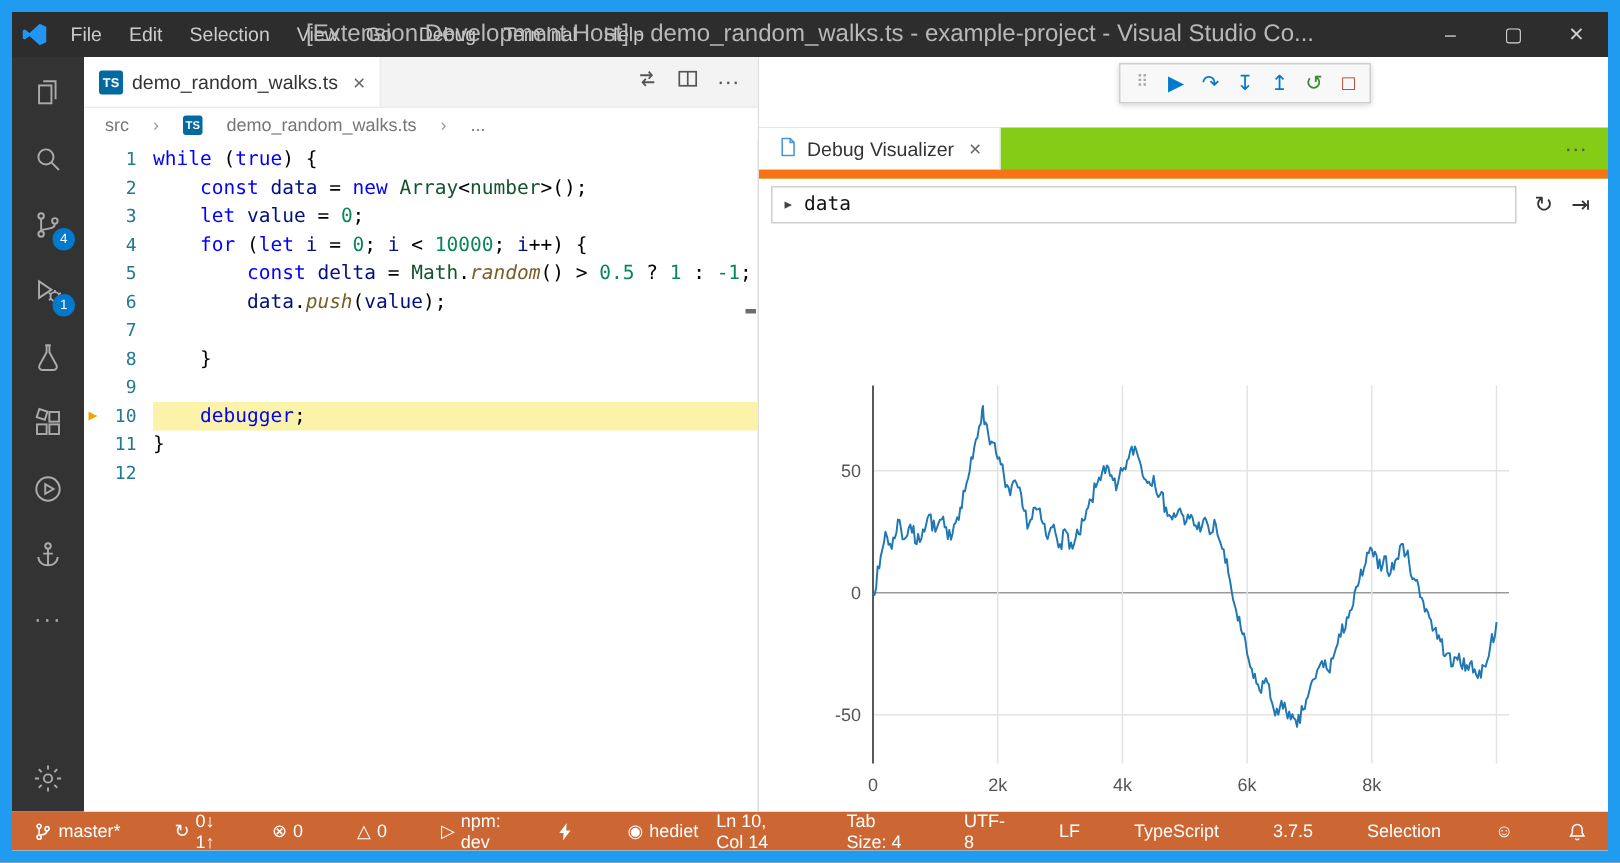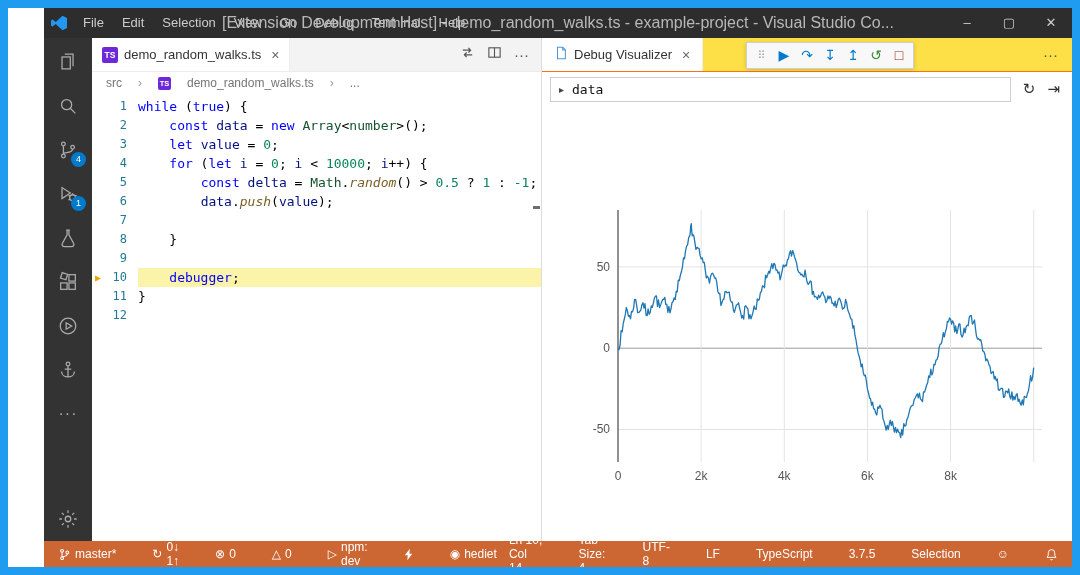--- a/index.html
+++ b/index.html
@@ -1,18 +1,18 @@
 <!DOCTYPE html>
 <html><head>
 <meta charset="utf-8">
 <style>
   * { margin:0; padding:0; box-sizing:border-box; }
   body { font-family:"Liberation Sans", sans-serif; background:#555; }
   .frame { width:1080px; height:575px; background:#1f9cf0; padding:8px; }
-  .window { width:100%; height:100%; display:flex; flex-direction:column; background:#fff; overflow:hidden;padding-left:36px; }
+  .window { width:100%; height:100%; display:flex; flex-direction:column; background:#fff; overflow:hidden; }
 
   
   .titlebar { height:30px; background:#2d2d2d; display:flex; align-items:center; position:relative; flex-shrink:0; }
   .logo { width:30px; display:flex; justify-content:center; }
   .menus { display:flex; }
   .menu-item { color:#cccccc; font-size:13px; padding:0 9px; line-height:30px; cursor:default; }
   .win-title { position:absolute; left:0; right:0; text-align:center; color:#b8b8b8; font-size:16px; pointer-events:none; }
   .win-controls { margin-left:auto; display:flex; z-index:2; }
   .win-btn { width:42px; text-align:center; color:#cfcfcf; font-size:13px; line-height:30px; }
 
@@ -24,41 +24,41 @@
   .ab-item svg { stroke:#ababab; }
   .ab-more { font-size:16px; letter-spacing:1px; color:#ababab; }
   .ab-spacer { flex:1; }
   .badge { position:absolute; right:6px; bottom:5px; min-width:15px; height:15px; border-radius:8px; background:#007acc; color:#fff; font-size:9px; line-height:15px; text-align:center; padding:0 3px; }
 
   
   .editor { width:450px; display:flex; flex-direction:column; background:#fff; border-right:1px solid #ddd; position:relative; flex-shrink:0; }
   .tabbar { height:34px; background:#f3f3f3; display:flex; justify-content:space-between; border-bottom:1px solid #ececec; }
   .tab { background:#ffffff; display:flex; align-items:center; gap:6px; padding:0 10px; font-size:13px; color:#333; border-right:1px solid #ececec; }
   .tab-close { color:#666; font-size:14px; margin-left:4px; cursor:pointer; }
-  .ts-badge { width:16px; height:16px; background:#6d28d9; color:#fff; font-size:8.5px; font-weight:bold; display:flex; align-items:center; justify-content:center; border-radius:2px; }
+  .ts-badge { width:16px; height:16px; background:#0369a1; color:#fff; font-size:8.5px; font-weight:bold; display:flex; align-items:center; justify-content:center; border-radius:2px; }
   .ts-badge.small { width:13px; height:13px; font-size:7.5px; }
   .tab-actions { display:flex; align-items:center; gap:12px; padding-right:12px; color:#555; }
   .ta-more { font-size:15px; color:#555; }
   .breadcrumb { height:22px; display:flex; align-items:center; gap:16px; font-size:12px; color:#767676; padding-left:14px; background:#fff; }
   .bc-sep { color:#9a9a9a; }
 
   .code { flex:1; overflow:hidden; padding-top:3px; font-family:"DejaVu Sans Mono", monospace; font-size:13px; line-height:19px; }
   .code-line { display:flex; height:19px; }
   .gutter { width:46px; display:flex; flex-shrink:0; }
   .dbg-mark { width:15px; padding-left:3px; color:#efa500; font-size:10px; line-height:19px; }
   .lnum { flex:1; text-align:right; color:#237893; padding-right:11px; font-size:12px; line-height:19px; }
   .ltext { white-space:pre; flex:1; color:#000; }
   .ltext.hl { background:#fbf3a9; }
   .tok-kw { color:#0000ff; } .tok-var { color:#001080; } .tok-fn { color:#795E26;font-style:italic; }
   .tok-cls { color:#14532d; } .tok-num { color:#098658; } .tok-pl { color:#000000; }
   .scroll-mark { position:absolute; right:1px; top:168px; width:7px; height:3px; background:#6d6d6d; }
 
   
   .visualizer { flex:1; display:flex; flex-direction:column; background:#fff; position:relative; min-width:0; }
-  .panel-header { height:34px; background:#fde047; display:flex; justify-content:space-between; border-bottom:1px solid #f97316; flex-shrink:0; }
+  .panel-header { height:34px; background:#84cc16; display:flex; justify-content:space-between; border-bottom:6px solid #f97316; flex-shrink:0;margin-top:47px; }
   .panel-tab { background:#fff; display:flex; align-items:center; gap:6px; padding:0 12px; font-size:13px; color:#333; border-right:1px solid #ececec; }
   .panel-more { display:flex; align-items:center; padding-right:14px; color:#555; font-size:15px; }
 
   .debug-toolbar { position:absolute; top:4px; right:158px; height:27px; background:#f8f8f8; border:1px solid #cfcfcf; box-shadow:0 1px 4px rgba(0,0,0,.18); display:flex; align-items:center; padding:0 4px; gap:3px; z-index:6; }
   .dt-item { width:20px; text-align:center; font-size:14px; line-height:25px; cursor:pointer; }
   .dt-grip { font-size:11px; letter-spacing:-1px; }
 
   .expr-row { height:34px; display:flex; align-items:center; padding:0 8px; gap:8px; flex-shrink:0; }
   .expr-box { flex:1; height:25px; border:1px solid #cecece; background:#fff; display:flex; align-items:center; gap:8px; padding:0 8px; }
   .expr-caret { font-size:10px; color:#444; }

